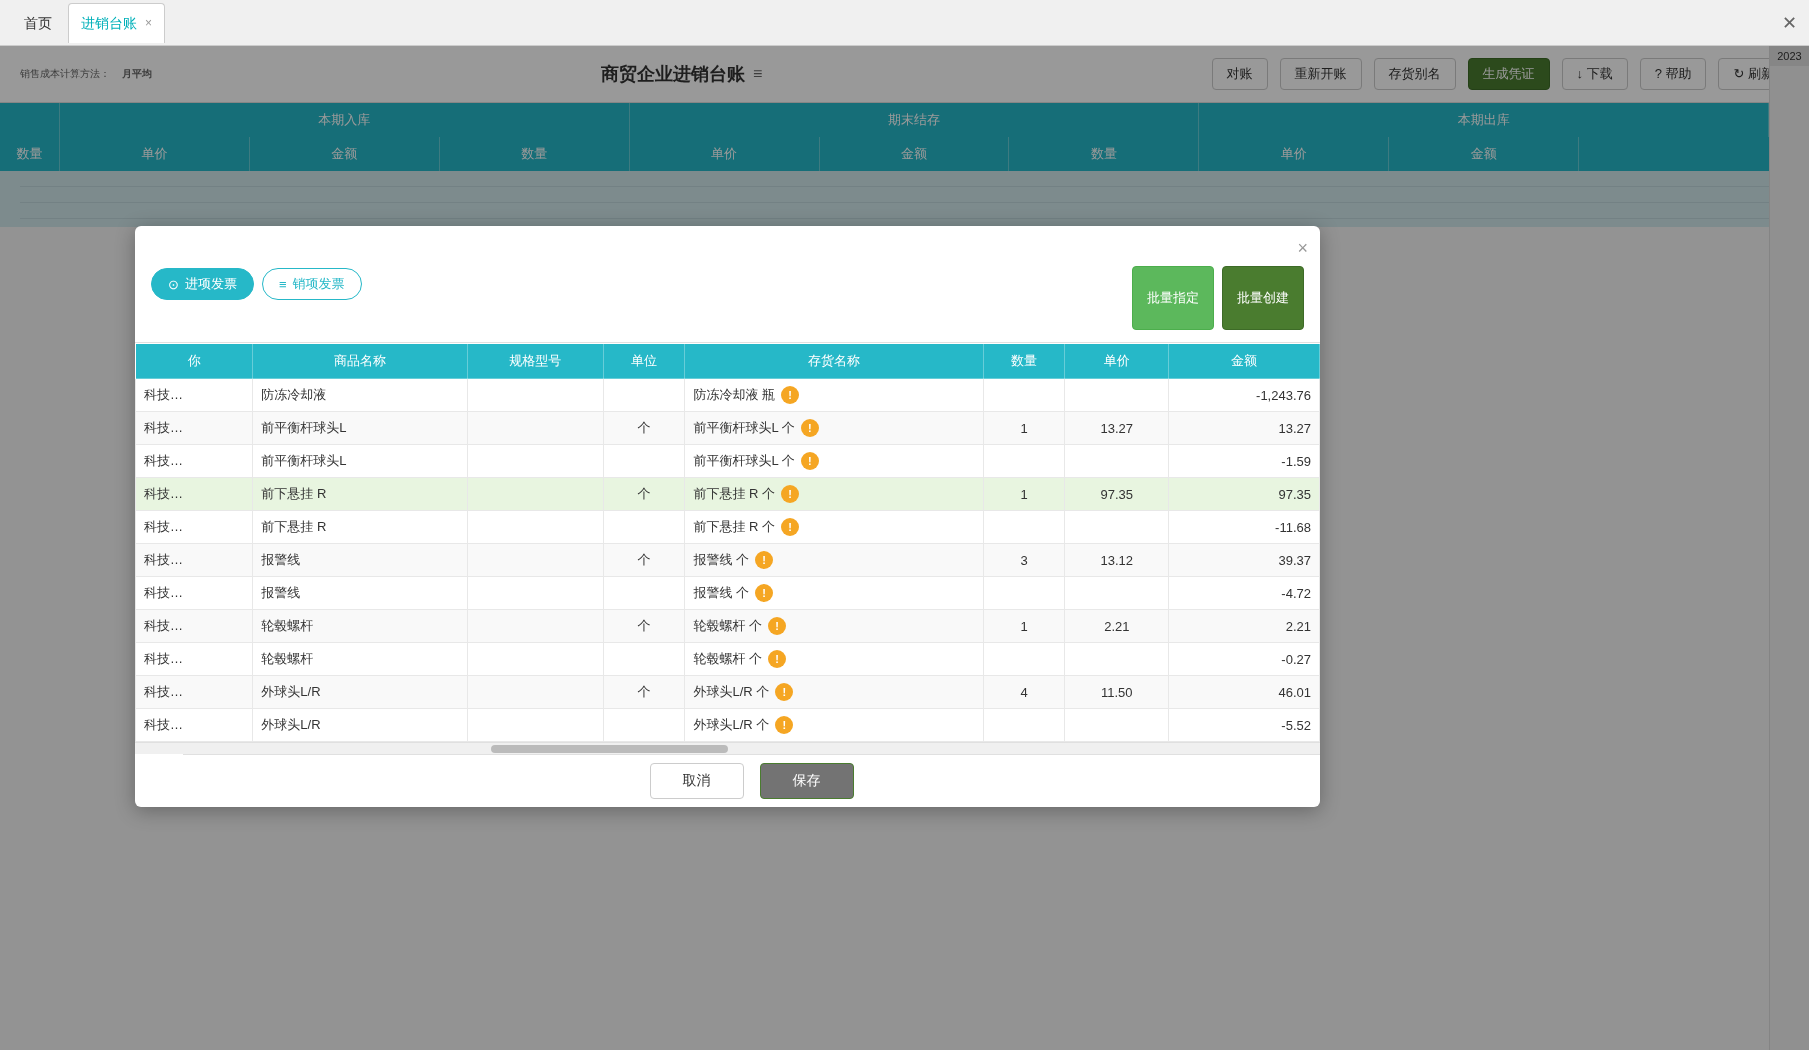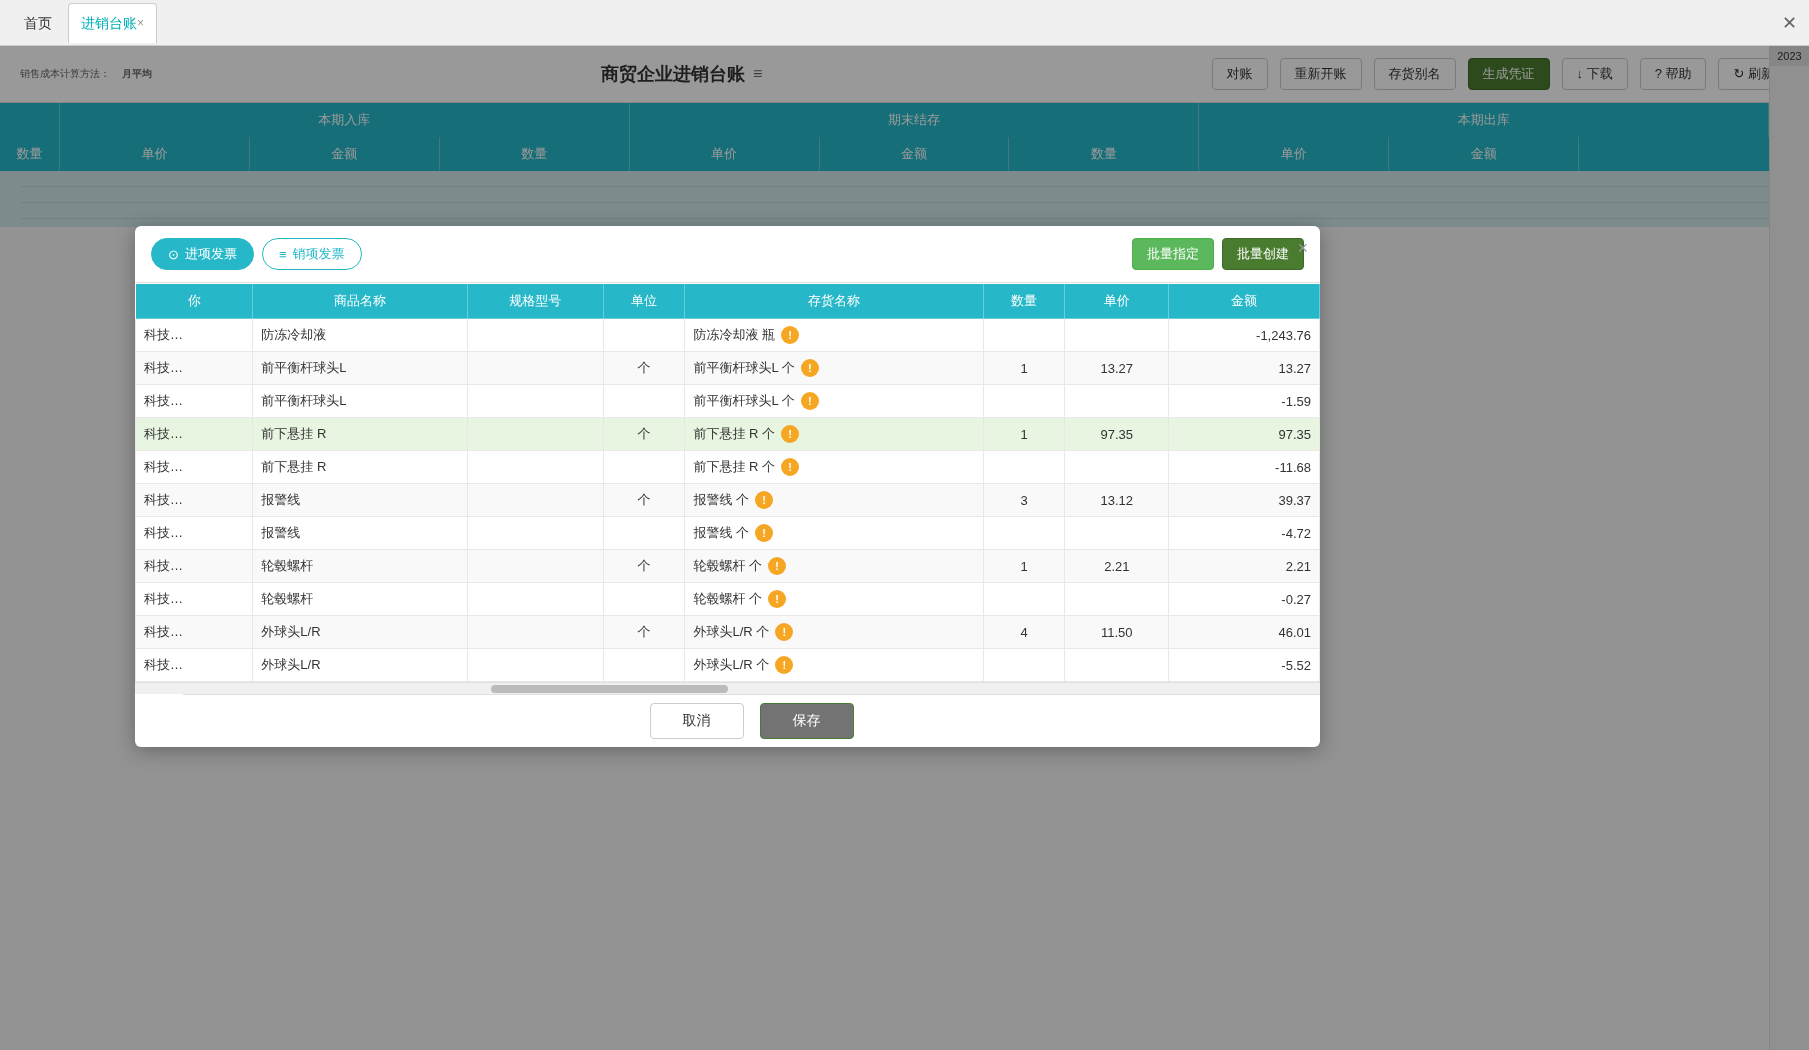--- a/index.html
+++ b/index.html
@@ -9,21 +9,21 @@
     .tab-bar {
       display: flex; align-items: center; background: #f0f0f0; border-bottom: 1px solid #ccc;
       height: 46px; padding: 0 8px; position: relative;
     }
     .tab-home {
       padding: 0 16px; height: 40px; line-height: 40px; cursor: pointer; font-size: 14px; color: #333;
     }
     .tab-active {
       background: #fff; border: 1px solid #ccc; border-bottom: none; border-radius: 4px 4px 0 0;
       padding: 0 12px; height: 40px; line-height: 40px; cursor: pointer; font-size: 14px; color: #00b0b9;
-      display: flex; align-items: center; gap: 0;
+      display: flex; align-items: center; gap: 8px;
     }
     .tab-close { cursor: pointer; color: #999; font-size: 12px; }
     .window-close {
       position: absolute; right: 12px; top: 50%; transform: translateY(-50%);
       font-size: 18px; cursor: pointer; color: #666;
     }
 
     
     .main-area { background: #f5f5f5; height: calc(1050px - 40px); position: relative; }
 
@@ -67,21 +67,21 @@
       display: flex; align-items: center; padding: 12px 16px; border-bottom: 1px solid #e0e0e0;
       gap: 8px;
     }
     .tab-btn {
       padding: 6px 16px; border-radius: 20px; cursor: pointer; font-size: 13px;
       border: 1px solid #26b8c8; color: #26b8c8; background: #fff;
       display: flex; align-items: center; gap: 6px;
     }
     .tab-btn.active { background: #26b8c8; color: #fff; }
     .dialog-actions { margin-left: auto; display: flex; gap: 8px; }
-    .btn-batch { padding: 6px 14px; border-radius: 4px; cursor: pointer; font-size: 13px; }
+    .btn-batch { padding: 22px 14px; border-radius: 4px; cursor: pointer; font-size: 13px; margin-top: 28px; }
     .btn-assign { background: #5cb85c; color: #fff; border: 1px solid #4cae4c; }
     .btn-create { background: #4a7c2f; color: #fff; border: 1px solid #3d6b27; }
     .dialog-close {
       position: absolute; right: 12px; top: 12px; cursor: pointer; font-size: 18px; color: #999;
     }
 
     
     .data-table { width: 100%; border-collapse: collapse; font-size: 13px; }
     .data-table th {
       background: #26b8c8; color: #fff; text-align: center; padding: 8px 6px;

